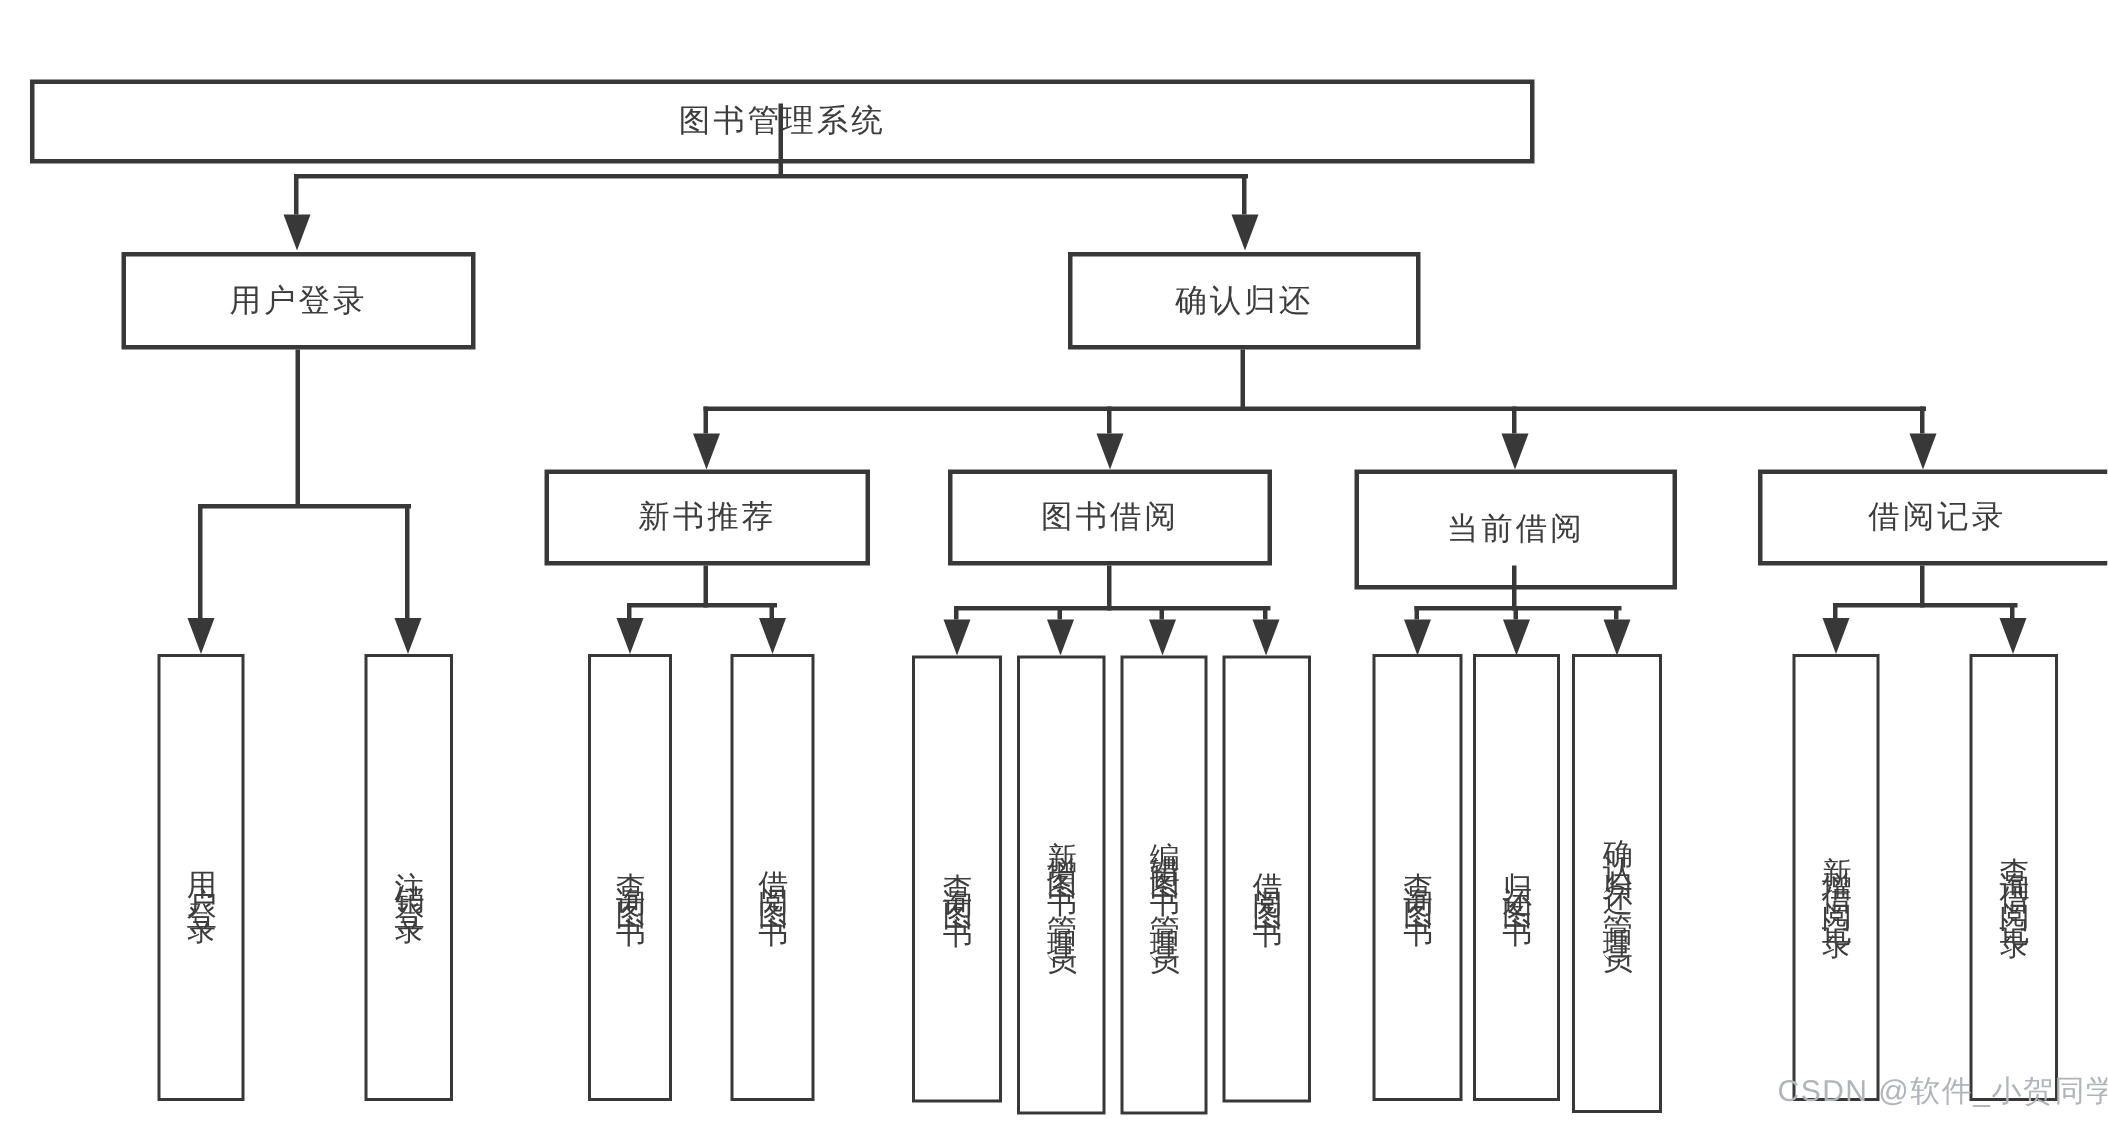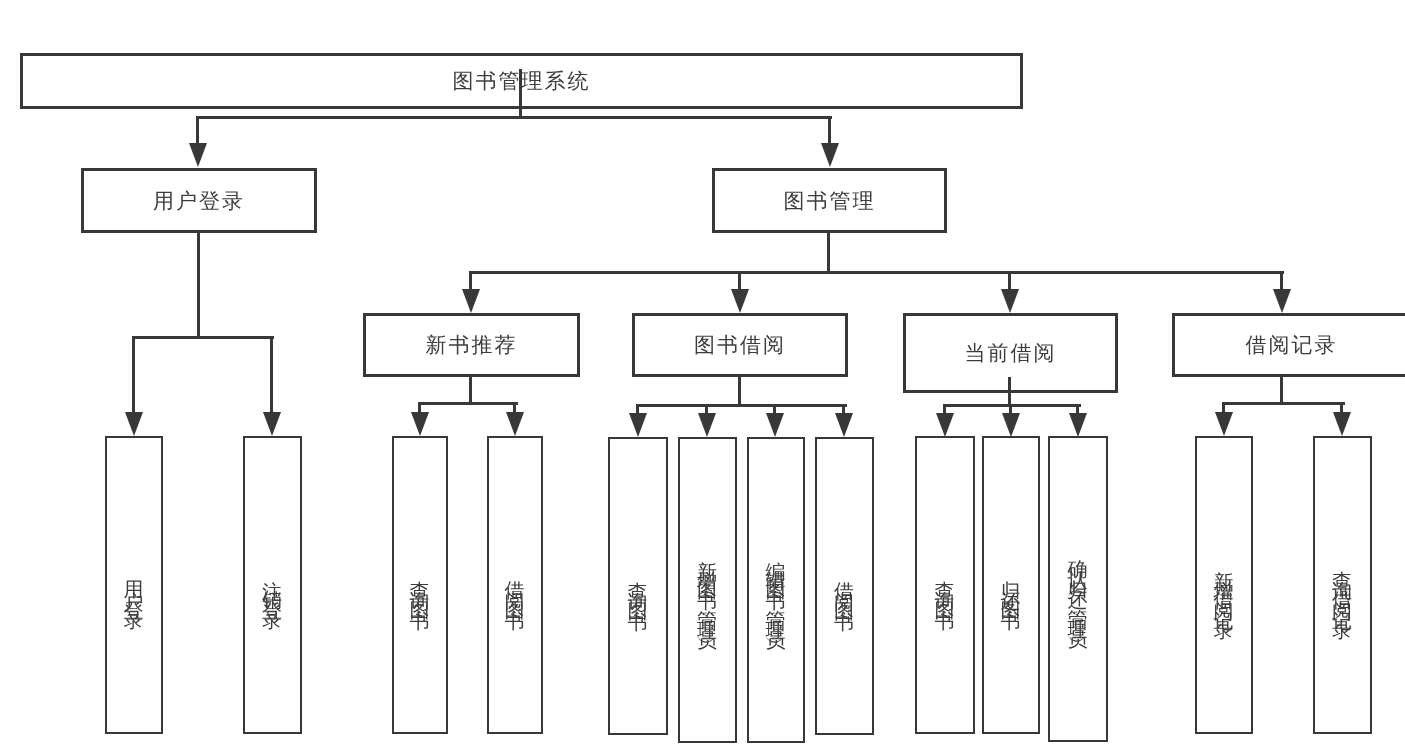--- a/index.html
+++ b/index.html
@@ -39,21 +39,21 @@
 <div class="canvas">
 
   <div class="box" style="left:20px;top:13px;width:1003px;height:56px;margin-top:40px;">图书管理系统</div>
 
   <div class="vline" style="left:519px;top:69px;width:3px;height:48px;"></div>
   <div class="hline" style="left:196px;top:116px;width:636px;height:3px;"></div>
   <div class="arrow" style="left:196px;top:116px;height:27px;"></div>
   <div class="arrow" style="left:828px;top:116px;height:27px;"></div>
 
   <div class="box" style="left:81px;top:168px;width:236px;height:65px;">用户登录</div>
-  <div class="box" style="left:712px;top:168px;width:235px;height:65px;">图书管理</div>
+  <div class="box" style="left:712px;top:168px;width:235px;height:65px;">确认归还</div>
 
   <div class="vline" style="left:197px;top:233px;width:3px;height:103px;"></div>
   <div class="hline" style="left:132px;top:336px;width:142px;height:3px;"></div>
   <div class="arrow" style="left:132px;top:336px;height:76px;"></div>
   <div class="arrow" style="left:270px;top:336px;height:76px;"></div>
 
   <div class="vline" style="left:827px;top:233px;width:3px;height:41px;"></div>
   <div class="hline" style="left:469px;top:271px;width:815px;height:3px;"></div>
   <div class="arrow" style="left:469px;top:271px;height:18px;"></div>
   <div class="arrow" style="left:738px;top:271px;height:18px;"></div>
@@ -99,14 +99,15 @@
   <div class="box leaf" style="left:747px;top:437px;width:58px;height:306px;">编辑图书（管理员）</div>
   <div class="box leaf" style="left:815px;top:437px;width:59px;height:298px;">借阅图书</div>
 
   <div class="box leaf" style="left:915px;top:436px;width:60px;height:298px;">查询图书</div>
   <div class="box leaf" style="left:982px;top:436px;width:58px;height:298px;">归还图书</div>
   <div class="box leaf" style="left:1048px;top:436px;width:60px;height:306px;">确认归还（管理员）</div>
 
   <div class="box leaf" style="left:1195px;top:436px;width:58px;height:298px;">新增借阅记录</div>
   <div class="box leaf" style="left:1313px;top:436px;width:59px;height:298px;">查询借阅记录</div>
 
+  <div class="watermark">CSDN @软件_小贺同学</div>
 
 </div>
 
 </body></html>

